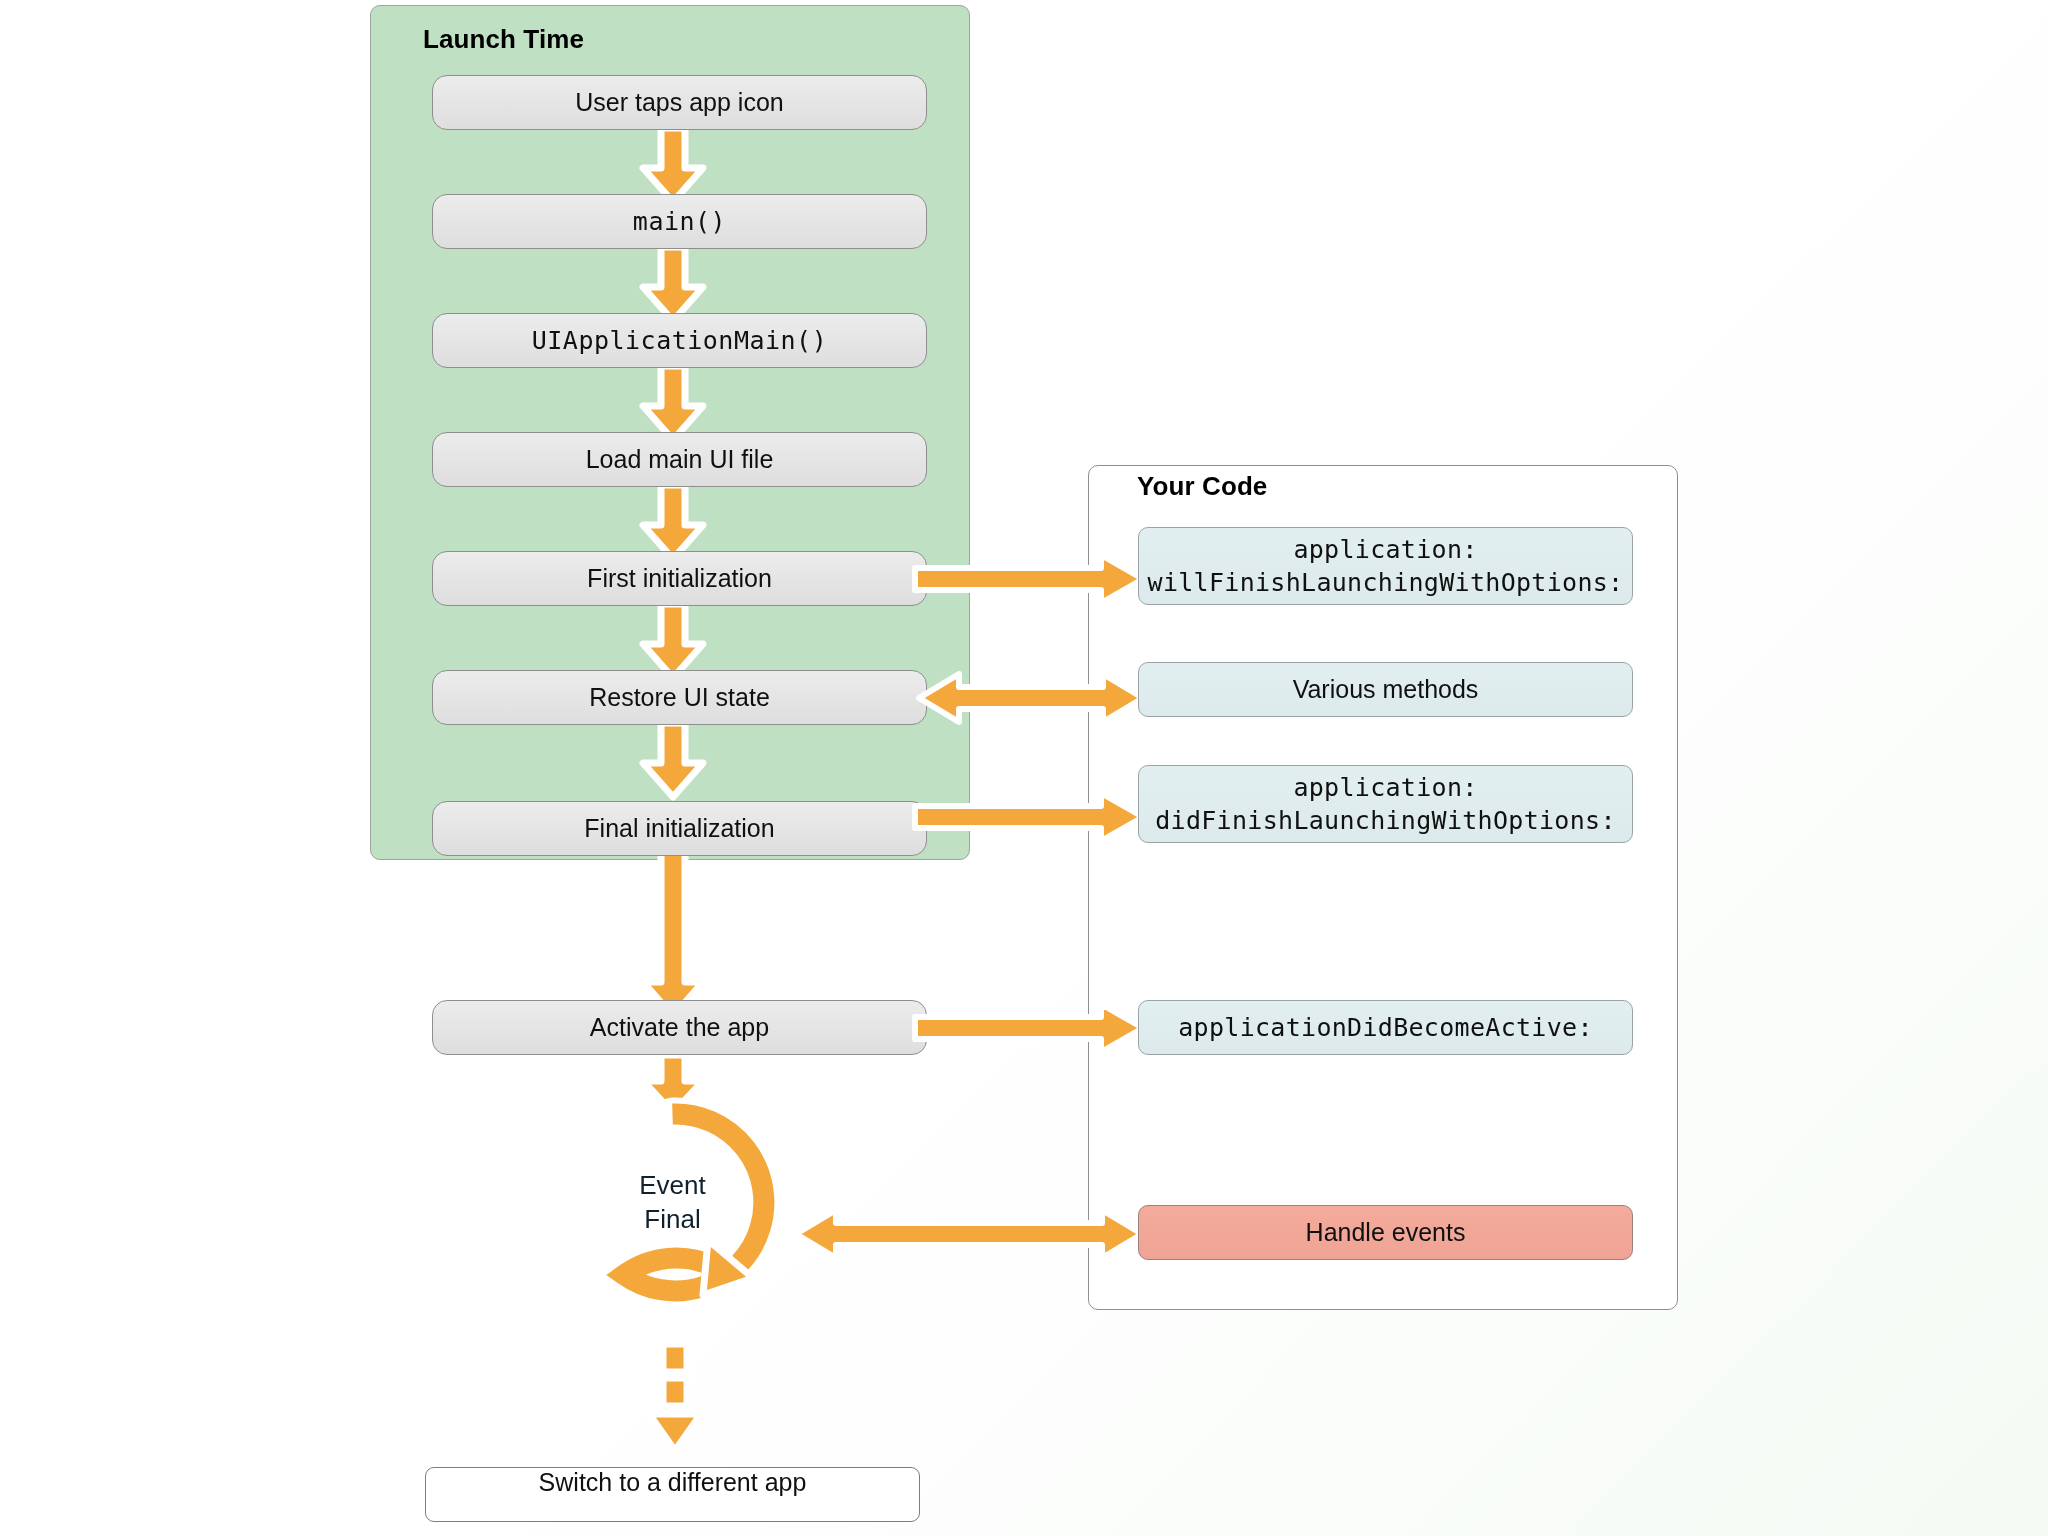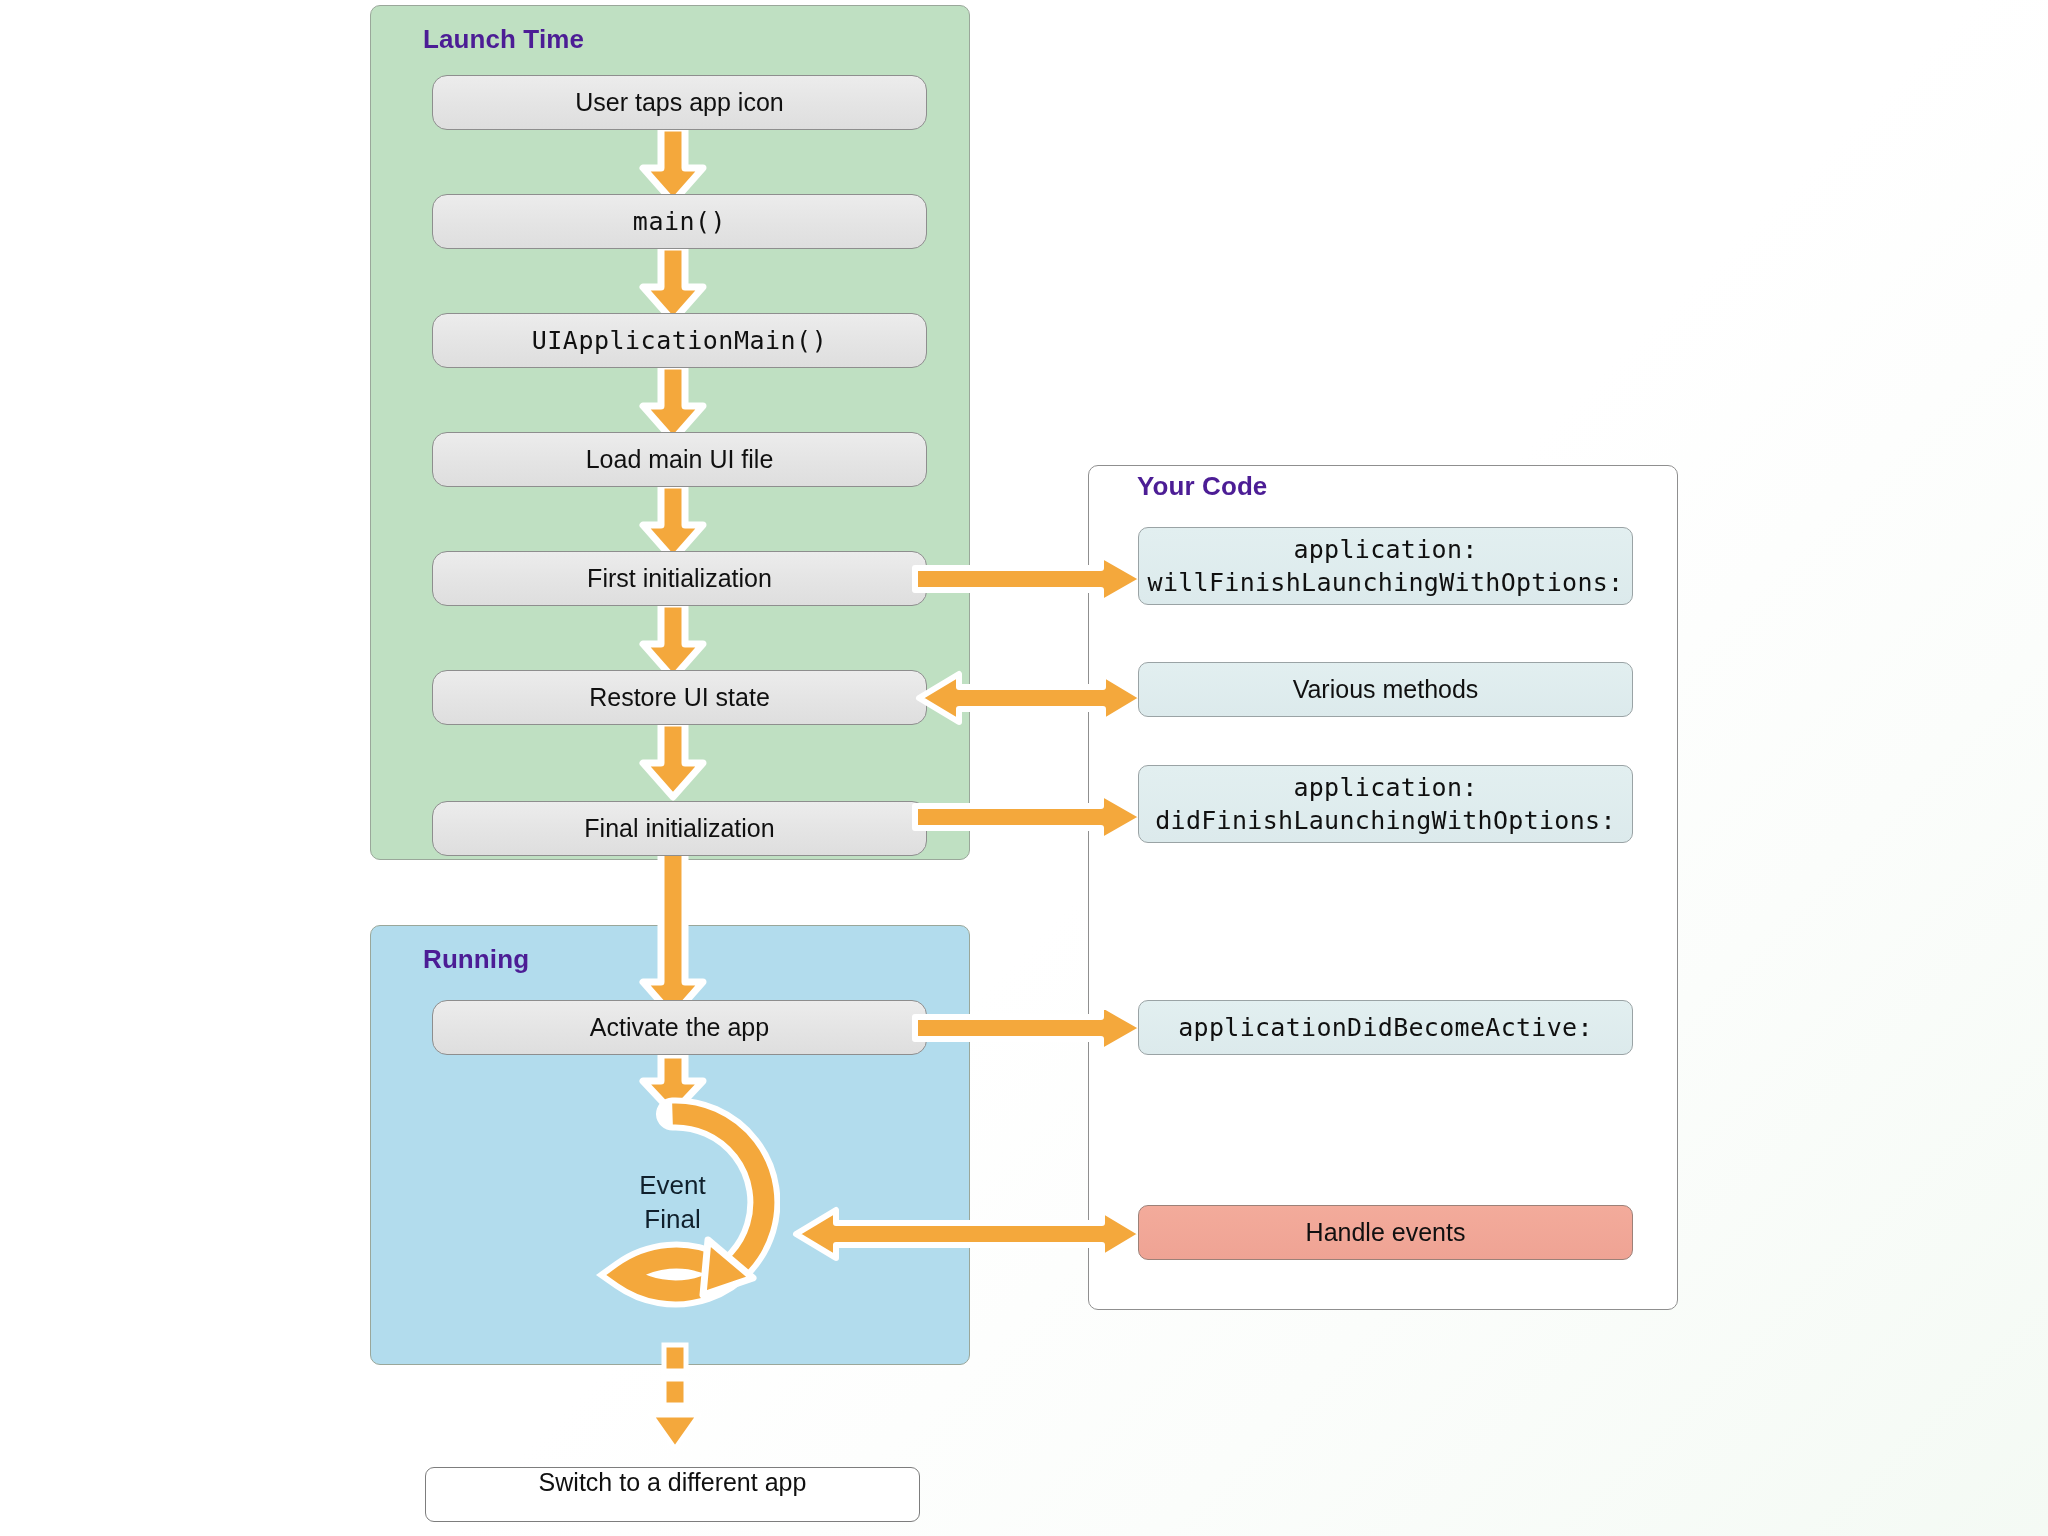--- a/index.html
+++ b/index.html
@@ -13,21 +13,21 @@
     background:linear-gradient(135deg,#ffffff 0%,#ffffff 55%,#fbfdfb 75%,#f4faf4 100%);}
 
   
   .group{
     position:absolute;border-radius:10px;
     border:1px solid #9aa79a;
     box-sizing:border-box;
   }
   .group-title{
     position:absolute;left:52px;top:18px;
-    font-size:26px;font-weight:bold;color:#4c1d95;
+    font-size:26px;font-weight:bold;color:#000000;
     letter-spacing:.1px;
   }
   #launch-group{left:370px;top:5px;width:600px;height:855px;background:#bfe0c2;}
   #running-group{left:370px;top:925px;width:600px;height:440px;background:#b2dced;}
   #code-group{left:1088px;top:465px;width:590px;height:845px;background:#ffffff;
      border:1px solid #8f8f8f;border-radius:10px;}
   #code-group .group-title{left:48px;top:5px;}
 
   
   .step{
@@ -76,23 +76,20 @@
 </style>
 </head>
 <body>
 
 <div id="stage">
 
   <div class="group" id="launch-group">
     <div class="group-title">Launch Time</div>
   </div>
 
-  <div class="group" id="running-group">
-    <div class="group-title">Running</div>
-  </div>
 
   <div class="group" id="code-group">
     <div class="group-title">Your Code</div>
   </div>
 
   <div class="arrow" style="left:635px;top:128px;">
     <svg width="76" height="78" viewBox="0 0 76 78">
       <path d="M26 0 L50 0 L50 40 L68 40 L38 74 L8 40 L26 40 Z" fill="#f4a83c" stroke="#ffffff" stroke-width="7" stroke-linejoin="round"></path>
     </svg>
   </div>

